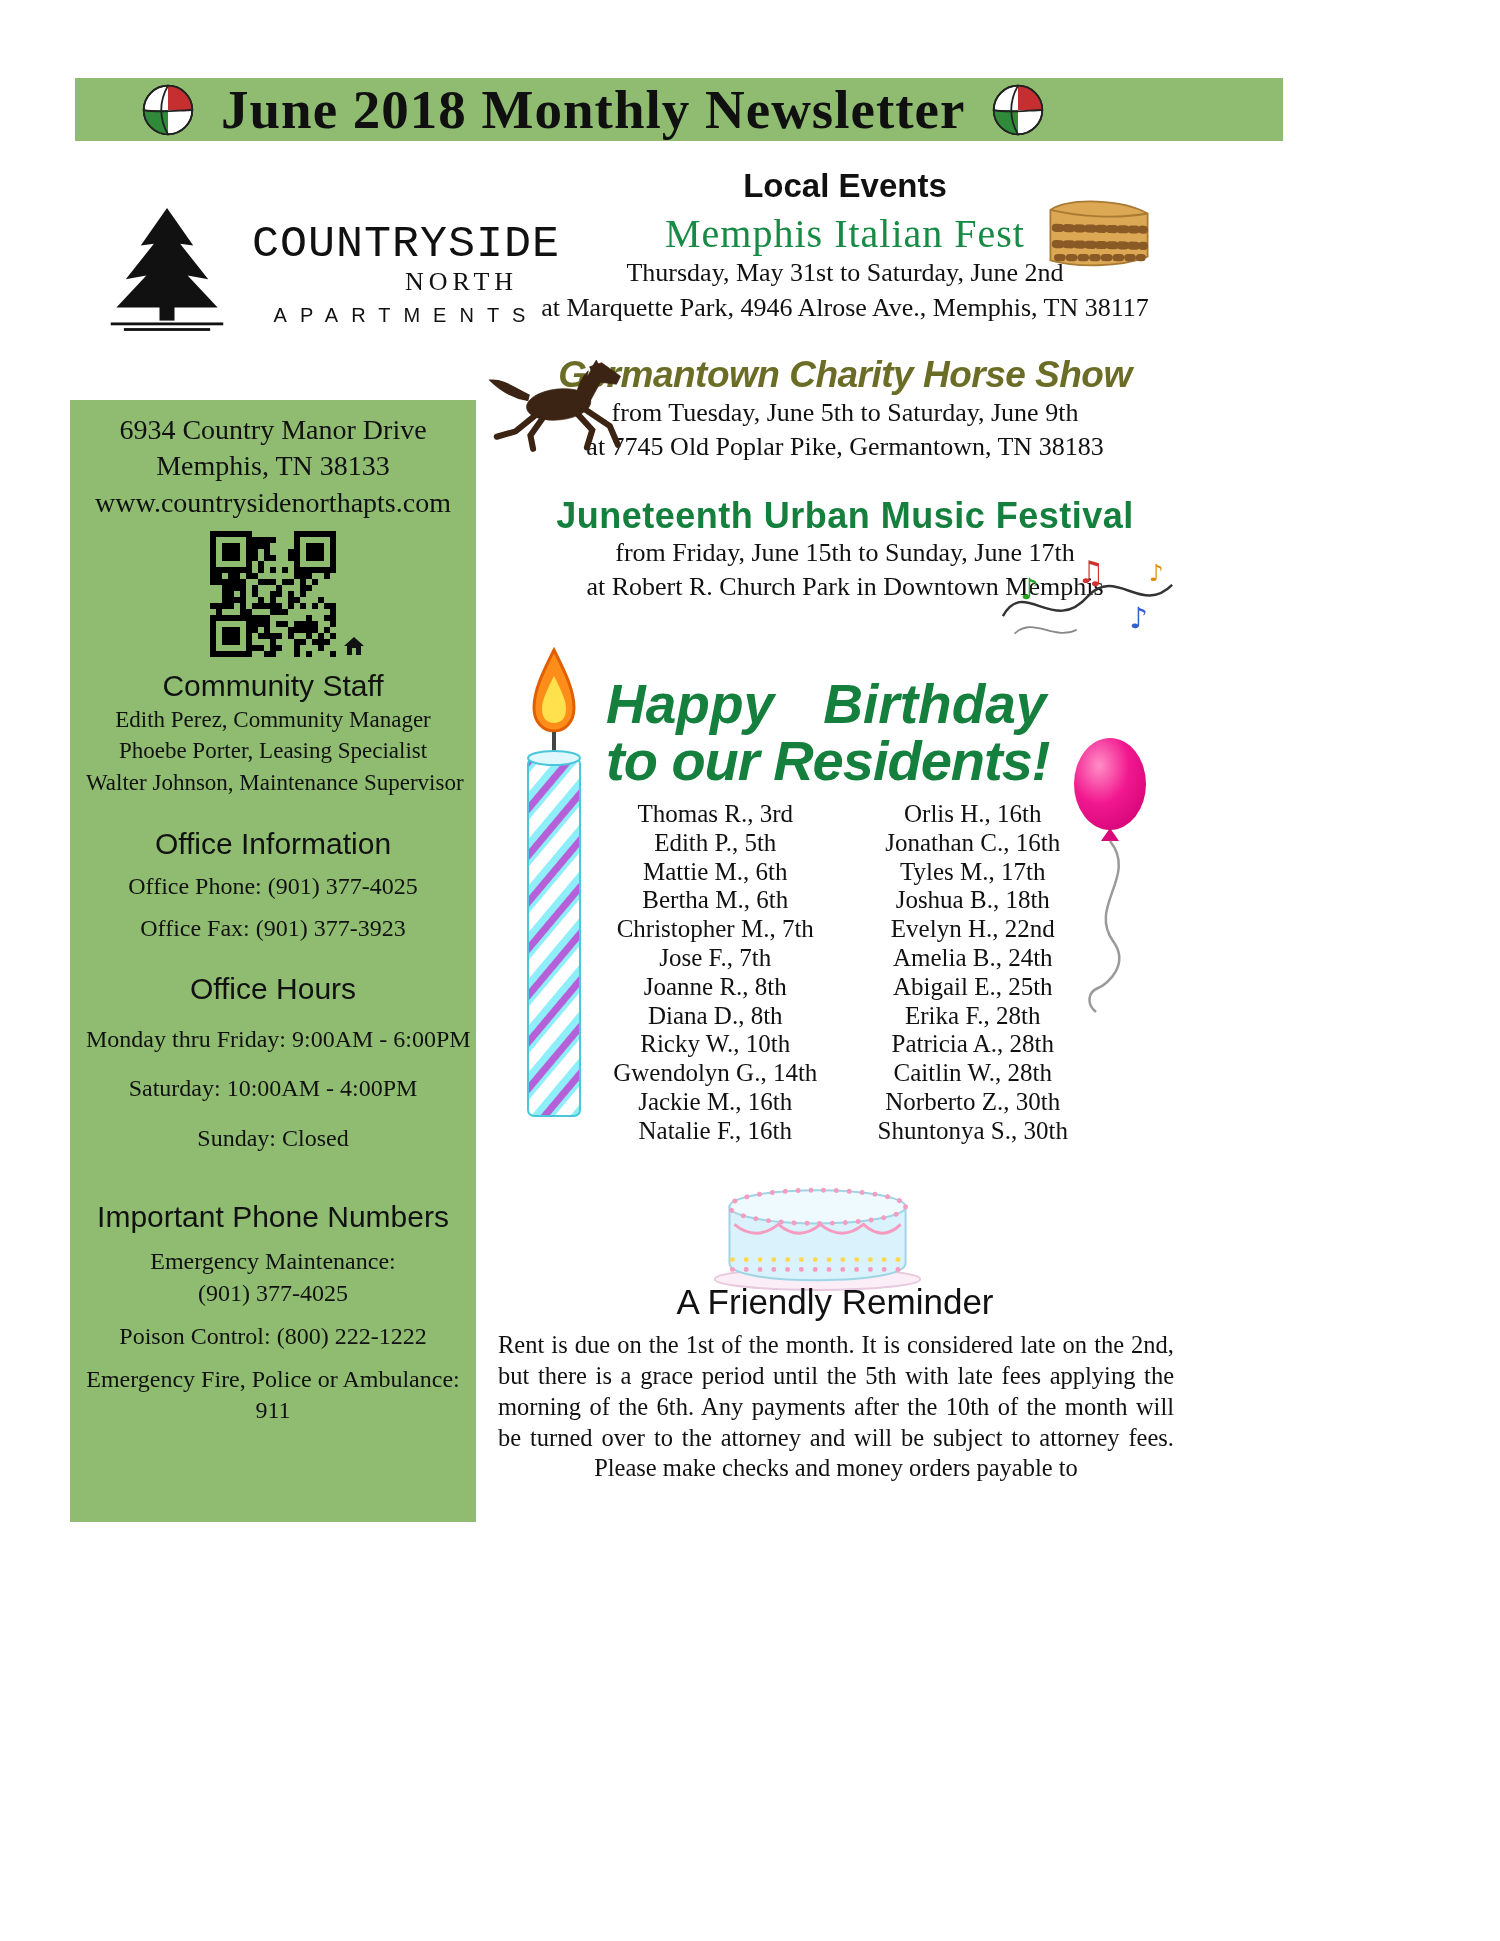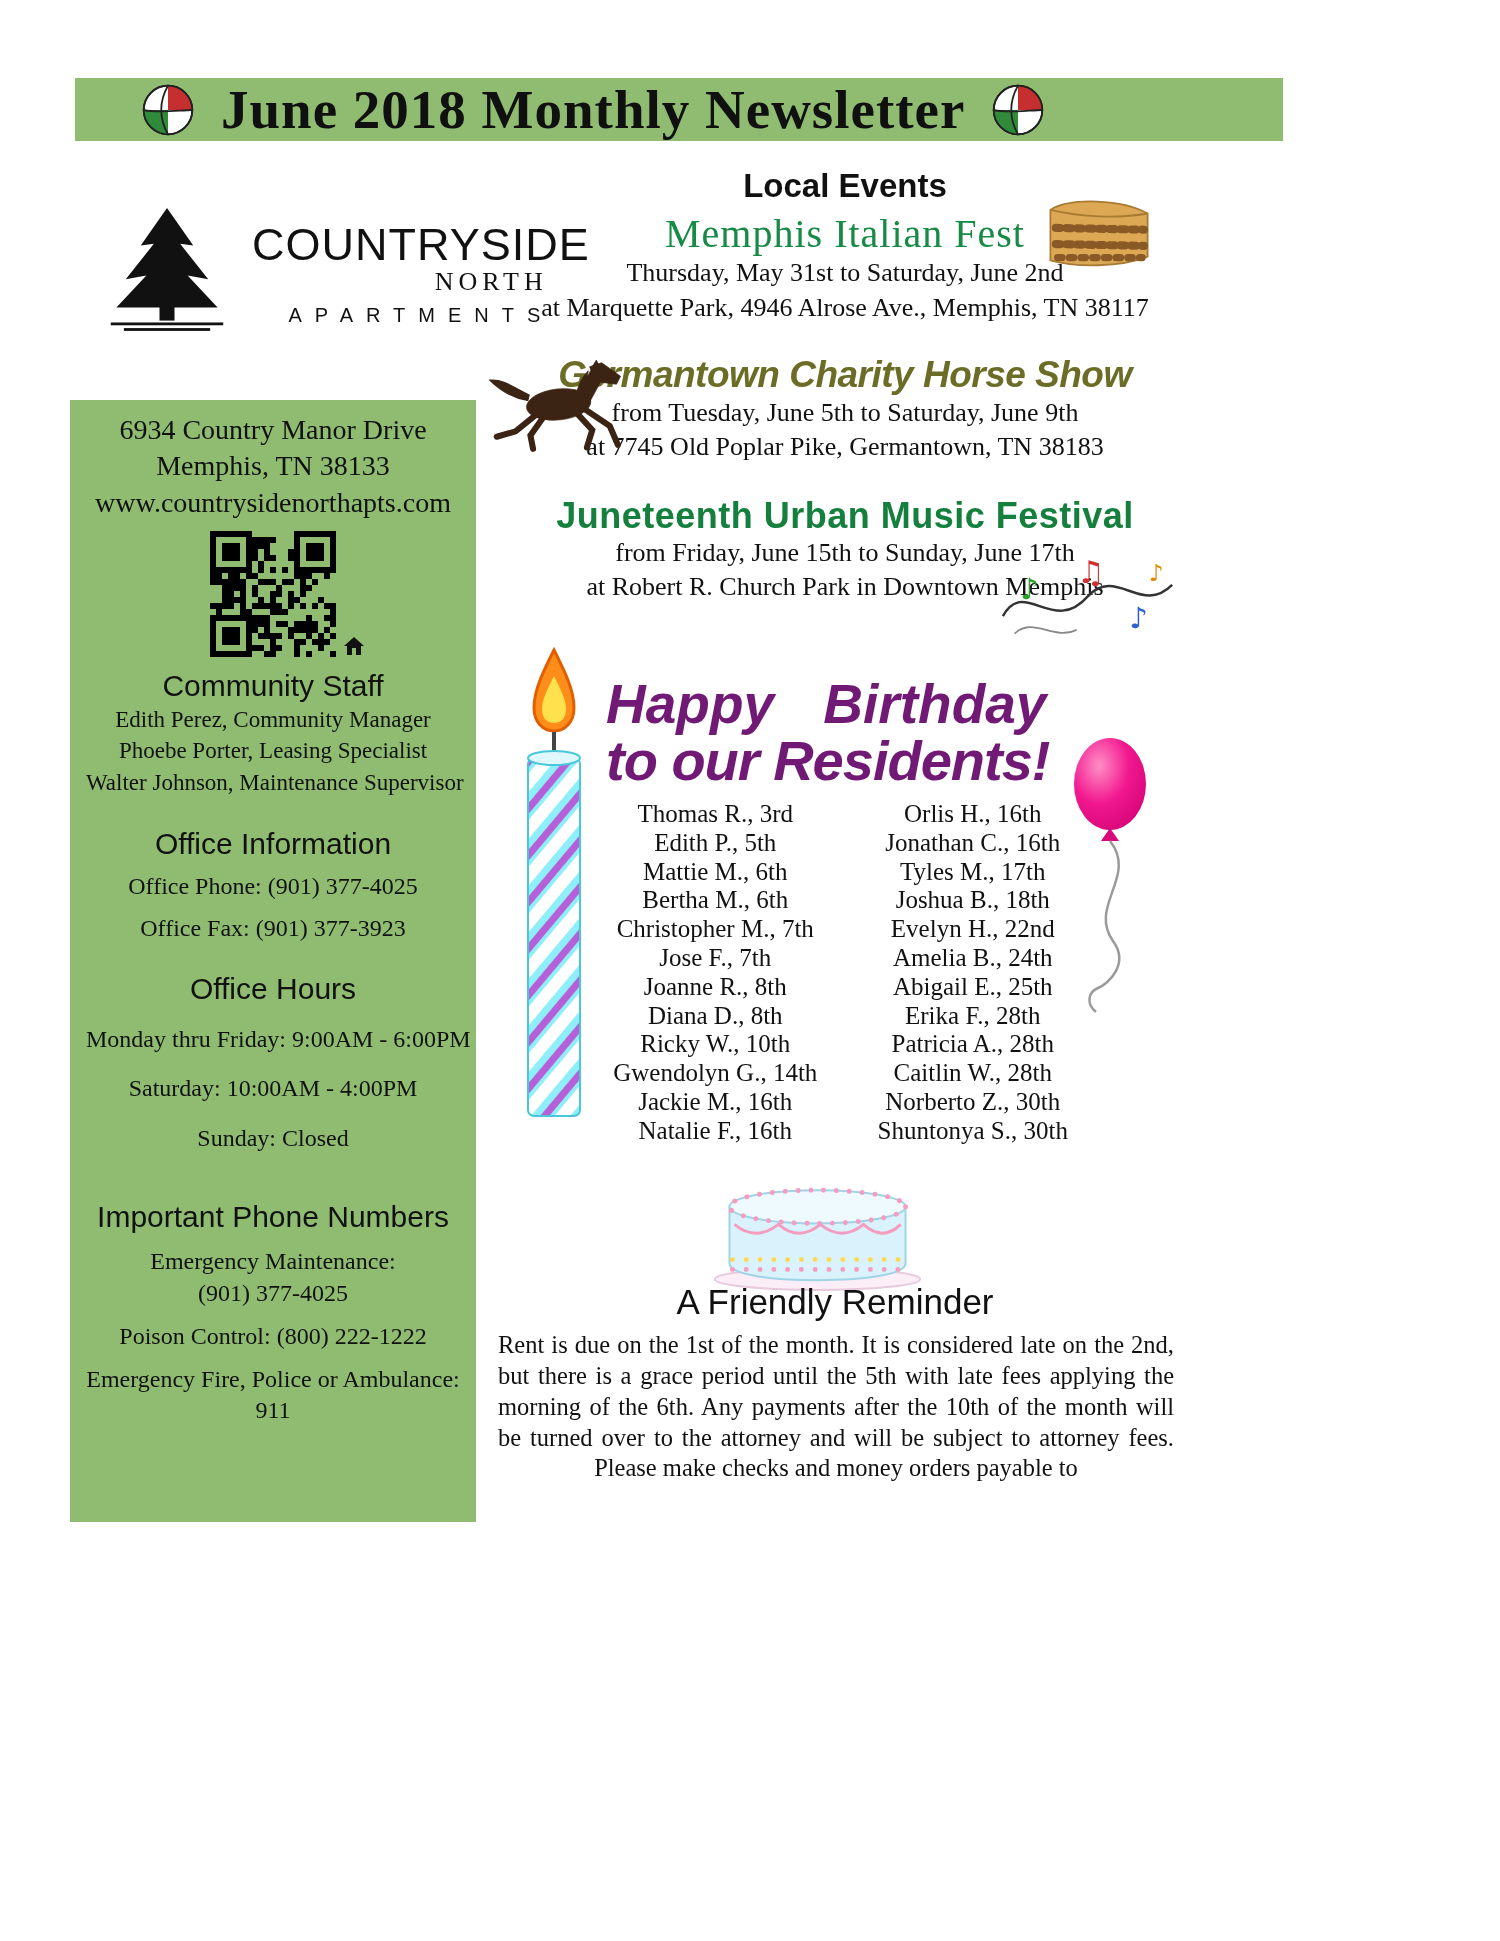--- a/index.html
+++ b/index.html
@@ -10,21 +10,21 @@
   .banner{position:absolute;left:75px;top:78px;width:1208px;height:63px;background:#8fbc70;
           display:flex;align-items:center;}
   .banner-inner{display:flex;align-items:center;gap:26px;margin-left:66px;}
   .banner-title{font-family:"Liberation Serif",serif;font-weight:600;font-size:55px;line-height:1;
                 color:#101010;letter-spacing:1px;white-space:nowrap;}
   .volleyball{width:54px;height:54px;flex:0 0 auto;}
 
   
   .logo{position:absolute;left:92px;top:206px;display:flex;align-items:flex-start;}
   .logo-text{margin-left:10px;margin-top:16px;}
-  .logo-name{font-family:Liberation Sans, sans-serif;font-size:45px;letter-spacing:1px;line-height:1;}
+  .logo-name{font-family:Liberation Mono, monospace;font-size:45px;letter-spacing:1px;line-height:1;}
   .logo-north{font-family:"Liberation Serif",serif;font-size:26px;letter-spacing:5px;text-align:right;
               padding-right:42px;margin-top:2px;line-height:1;}
   .logo-apts{font-family:"Liberation Sans",sans-serif;font-size:20px;letter-spacing:13px;
              text-align:center;margin-top:10px;line-height:1;}
 
   
   .sidebar{position:absolute;left:70px;top:400px;width:406px;height:1122px;background:#8fbc70;
            text-align:center;box-sizing:border-box;padding:12px 16px;}
   .addr{font-size:28px;line-height:1.3;}
   .website{font-size:28px;line-height:1.3;}
@@ -51,21 +51,21 @@
   .event-line{font-size:26px;line-height:1.32;}
 
   .colosseum{position:absolute;left:1045px;top:190px;}
   .horse{position:absolute;left:486px;top:360px;}
   .music{position:absolute;left:995px;top:548px;}
 
   
   .candle{position:absolute;left:518px;top:646px;}
   .bday-heading{position:absolute;left:606px;top:676px;width:480px;
                 font-family:"Liberation Sans",sans-serif;font-style:italic;font-weight:700;
-                color:#701a75;line-height:1.02;}
+                color:#15803d;line-height:1.02;}
   .bday-line1{font-size:55px;word-spacing:34px;}
   .bday-line2{font-size:56px;letter-spacing:-1px;}
   .balloon{position:absolute;left:1068px;top:736px;}
   .bday-lists{position:absolute;left:598px;top:800px;width:492px;display:flex;gap:23px;}
   .bday-col{flex:1;text-align:center;}
   .bday-name{font-size:25px;line-height:28.8px;white-space:nowrap;}
   .cake{position:absolute;left:705px;top:1146px;}
 
   
   .reminder-heading{position:absolute;left:500px;top:1283px;width:670px;text-align:center;

